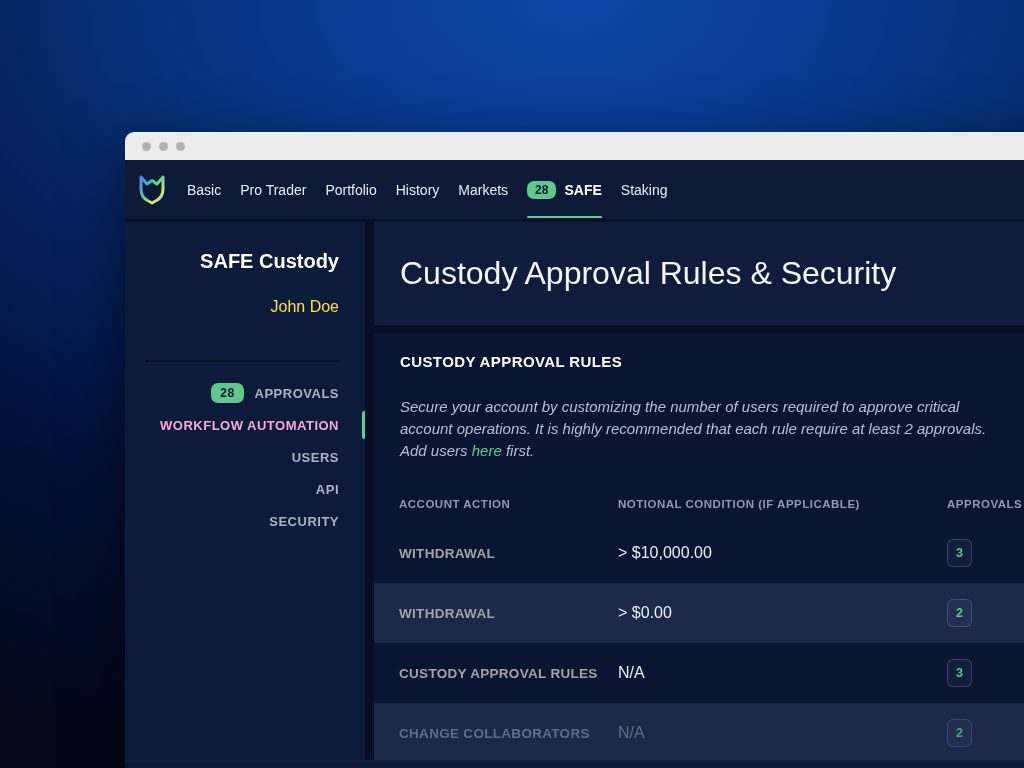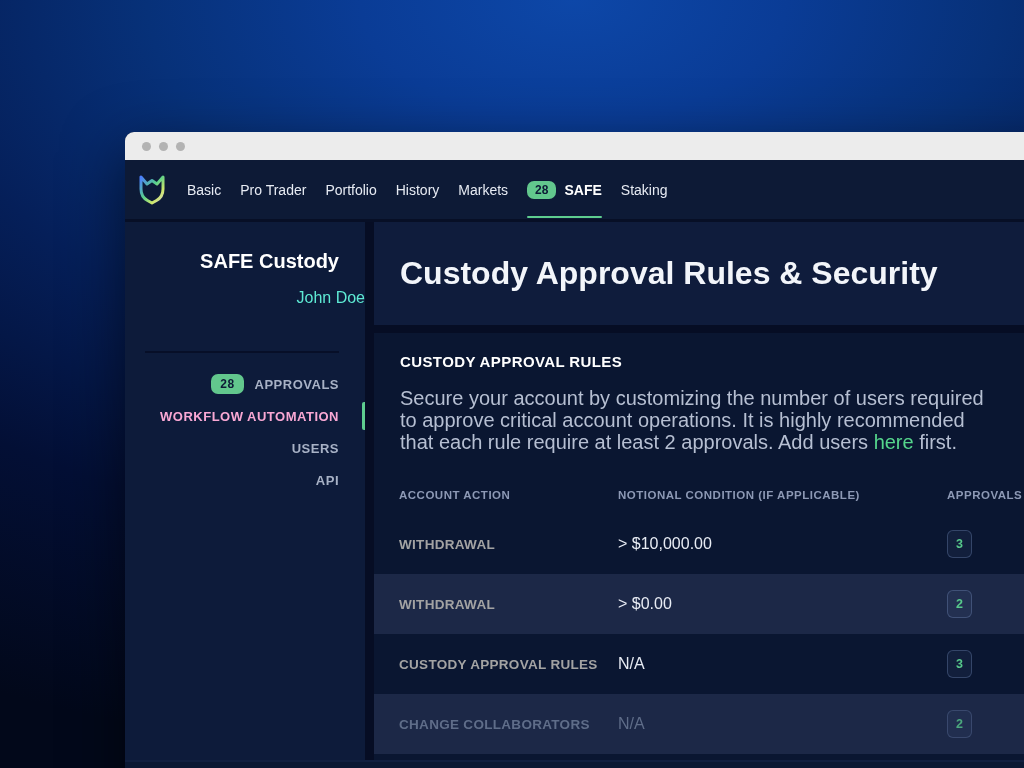--- a/index.html
+++ b/index.html
@@ -54,21 +54,21 @@
   }
 
   
   .content-row { flex:1; display:flex; background:#060d24; min-height:0; }
 
   .sidebar {
     width:240px; flex:0 0 240px; background:#0d1b3a;
     padding-top:28px; text-align:right; position:relative;
   }
   .sc-title { font-size:20px; font-weight:700; color:#ffffff; padding-right:26px; }
-  .sc-user  { font-size:16px; color:#5eead4; margin-top:16px; }
+  .sc-user  { font-size:16px; color:#fde047; padding-right:26px; margin-top:25px; }
   .side-divider { height:2px; background:#070f28; margin:44px 26px 0 20px; }
   .side-menu { margin-top:15px; }
   .side-item {
     height:32px; display:flex; align-items:center; justify-content:flex-end; gap:11px;
     padding-right:26px; font-size:13px; font-weight:700; letter-spacing:.5px;
     color:#a8b2c6; cursor:pointer; position:relative; white-space:nowrap;
   }
   .side-item.active { color:#f9a8d4; }
   .side-item.active::after {
     content:""; position:absolute; right:0; top:2px; bottom:2px; width:3px;
@@ -78,27 +78,27 @@
     background:#62c78d; color:#0d1a36; font-size:12px; font-weight:700;
     padding:4px 9px; border-radius:7px; line-height:1;
   }
 
   
   .main { flex:1; display:flex; flex-direction:column; padding-left:9px; min-width:0; }
   .page-header {
     height:103px; flex:0 0 103px; background:#0f1c3c;
     display:flex; align-items:center; padding-left:26px; margin-bottom:8px;
   }
-  .page-title { font-size:32px; font-weight:700; color:#f2f5fa; white-space:nowrap; }
+  .page-title { font-size:32px; font-weight:400; color:#f2f5fa; white-space:nowrap; }
 
   .panel { flex:1; background:#0a1631; padding-top:20px; overflow:hidden; }
   .section-title { padding-left:26px; font-size:15px; font-weight:700; letter-spacing:.4px; color:#ffffff; }
   .section-desc {
-    padding-left:26px; margin-top:17px; max-width:618px;
-    font-size:20px; line-height:22px; color:#b6bfd2;
+    padding-left:26px; margin-top:26px; max-width:618px;
+    font-size:15px; line-height:22px; color:#b6bfd2;font-style:italic;
   }
   .section-desc a { color:#55d68c; text-decoration:none; cursor:pointer; }
 
   .rules-table { margin-top:23px; }
   .thead, .trow {
     display:grid; grid-template-columns:219px 329px 1fr;
     align-items:center; padding-left:25px;
   }
   .thead { height:38px; font-size:11.5px; font-weight:700; letter-spacing:.5px; color:#8d99b5; white-space:nowrap; }
   .trow { height:60px; cursor:pointer; }
@@ -195,20 +195,23 @@
             </div>
             <div class="side-item active">
               <span>WORKFLOW AUTOMATION</span>
             </div>
             <div class="side-item">
               <span>USERS</span>
             </div>
             <div class="side-item">
               <span>API</span>
             </div>
+            <div class="side-item">
+              <span>SECURITY</span>
+            </div>
           </div>
       </div>
 
       <div class="main">
         <div class="page-header">
           <div class="page-title">Custody Approval Rules &amp; Security</div>
         </div>
 
         <div class="panel">
           <div class="section-title">CUSTODY APPROVAL RULES</div>

